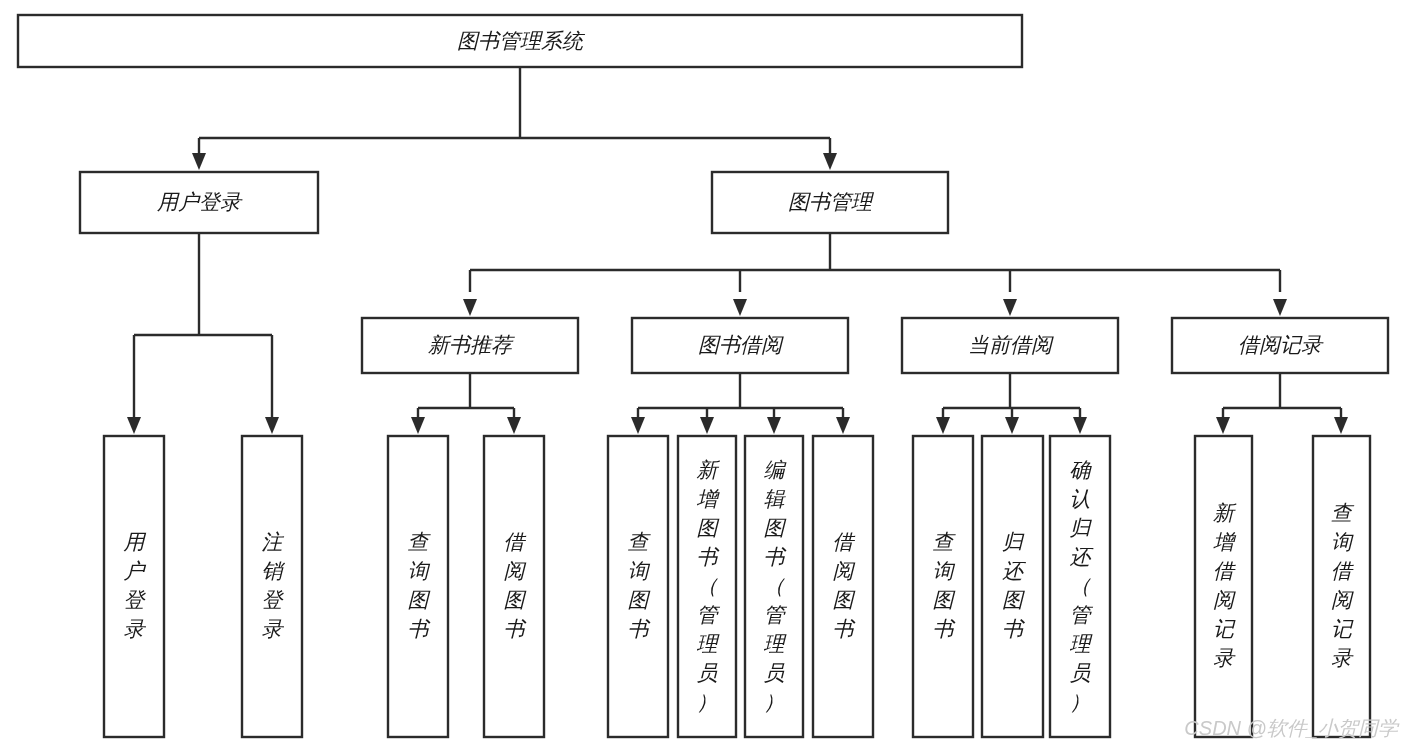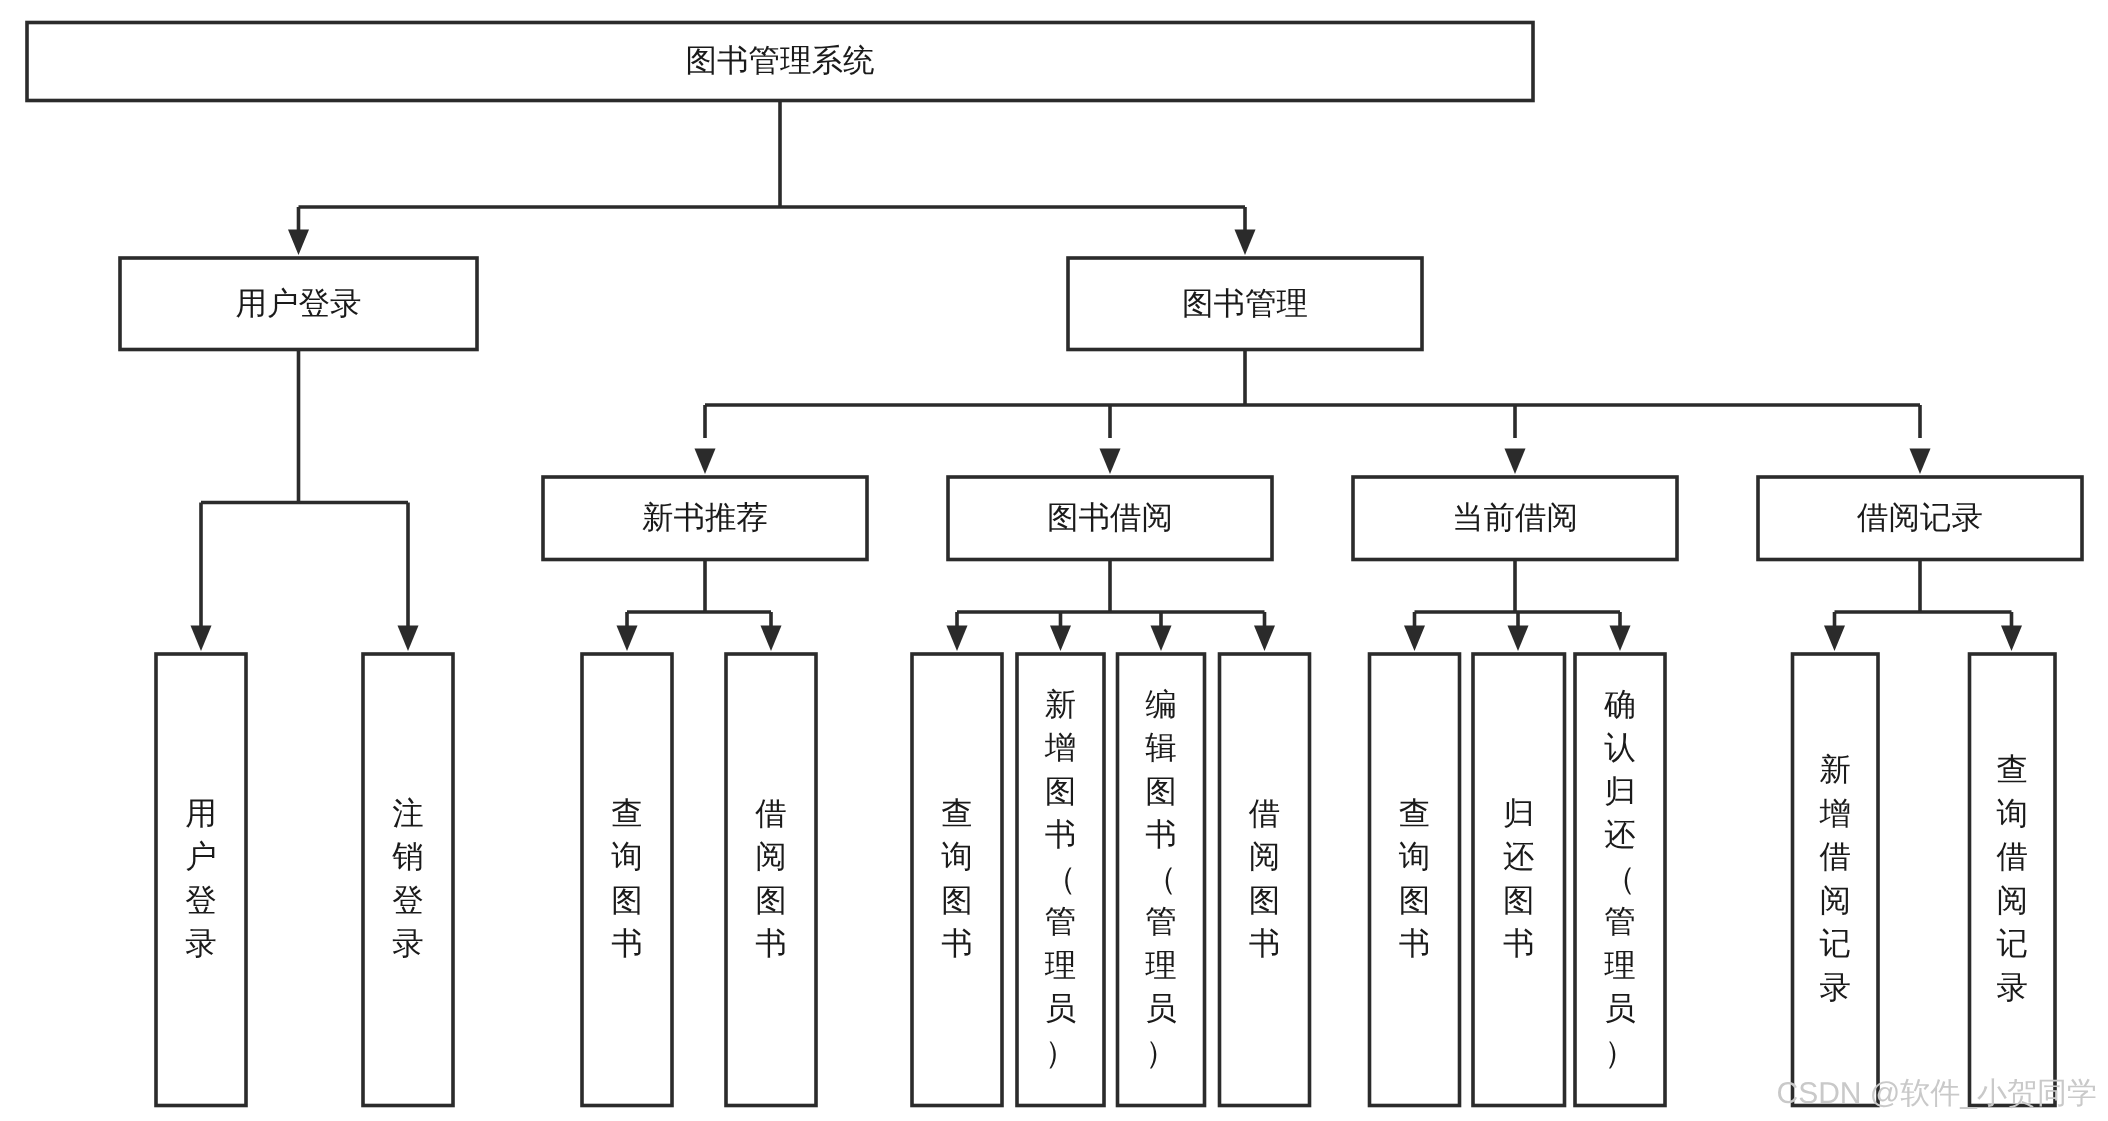--- a/index.html
+++ b/index.html
@@ -13,20 +13,21 @@
     position: relative;
     overflow: hidden;
     font-family: "Liberation Sans", "DejaVu Sans", sans-serif;
   }
   #diagram-root {
     position: absolute;
     left: 0;
     top: 0;
     width: 1371px;
     height: 747px;
+    font-style: italic;
   }
   .node-box {
     fill: #ffffff;
     stroke: #2b2b2b;
     stroke-width: 2.4;
   }
   .node-label {
     fill: #1a1a1a;
     font-family: "Liberation Sans", "DejaVu Sans", sans-serif;
     font-size: 21px;

